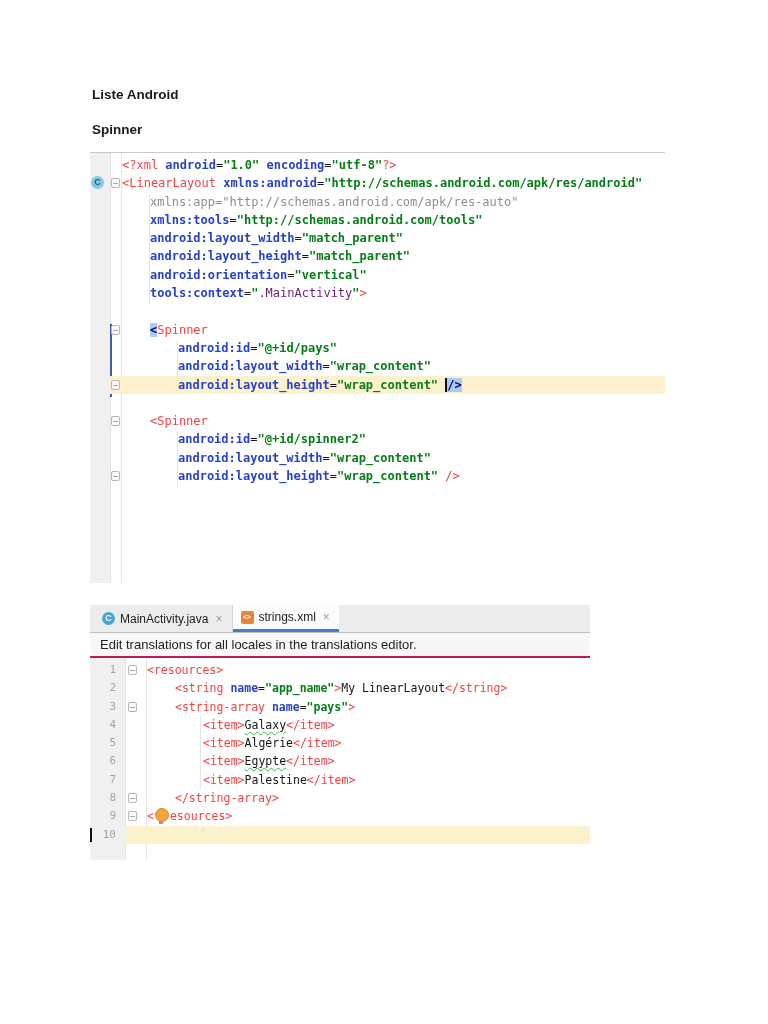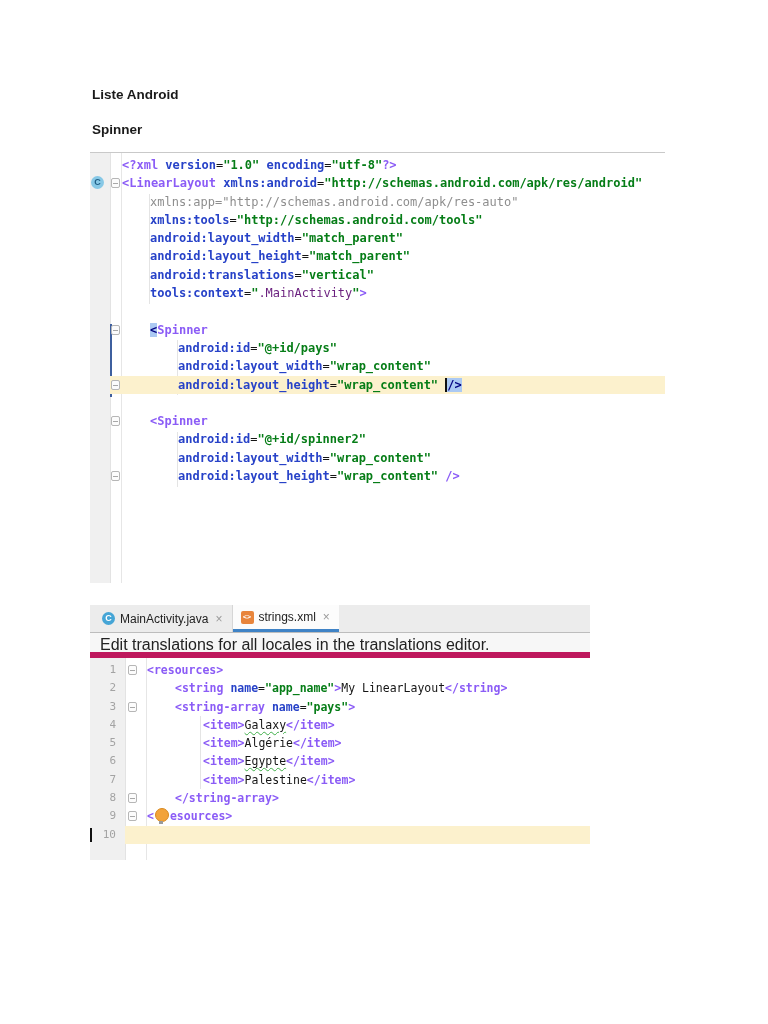--- a/index.html
+++ b/index.html
@@ -9,21 +9,21 @@
   
   .editor{position:absolute;background:#fff;}
   .gutbg{position:absolute;top:0;bottom:0;background:#f0f0f0;border-right:1px solid #e3e3e3;}
   .gutline{position:absolute;top:0;bottom:0;width:1px;background:#e6e6e6;}
   .crow{position:relative;white-space:pre;height:18.3px;line-height:18.3px;
         font-family:"DejaVu Sans Mono",monospace;}
   #editor1 .crow{font-size:12px;}
   #editor2 .crow{font-size:11.5px;}
   .crow.hl1{background:linear-gradient(90deg,rgba(0,0,0,0) 20px,#fcf1cd 20px);}
   .crow.hl2{background:linear-gradient(90deg,rgba(0,0,0,0) 35px,#fcf1cd 35px);}
-  .tk-tag{color:#8b5cf6;font-weight:bold;}
+  .tk-tag{color:#ef4444;font-weight:normal;}
   .tk-tagsel{color:#000080;font-weight:bold;background:#abc9f3;}
   .tk-attr{color:#2742c8;font-weight:bold;}
   .tk-val{color:#067d17;font-weight:bold;}
   .tk-plain{color:#151515;}
   .tk-gray{color:#8e8e8e;}
   .tk-cls{color:#6a1f7e;font-weight:normal;}
   .tk-typo{color:#151515;text-decoration:underline wavy #3fae49;text-decoration-thickness:1px;text-underline-offset:2px;}
   .lnum{position:absolute;left:0;top:0;width:26px;text-align:right;color:#a3a3a3;
         font-size:11px;font-weight:normal;}
   .mk{position:absolute;top:4px;width:9px;height:10px;border:1px solid #b6b6b6;border-radius:2px;
@@ -56,48 +56,48 @@
   #tabbar{position:absolute;left:90px;top:605px;width:500px;height:28px;background:#ececec;
           border-bottom:1px solid #bdbdbd;box-sizing:border-box;display:flex;align-items:stretch;
           font-size:12px;color:#222;}
   .tab{display:flex;align-items:center;gap:5px;padding:0 9px 0 8px;position:relative;}
   .tab.inactive{border-right:1px solid #d6d6d6;}
   .tab.active{background:#fcfcfc;border-bottom:3px solid #3f83c6;padding-bottom:0;}
   .cicon{display:inline-block;width:13px;height:13px;border-radius:50%;background:#45a5d6;
          color:#fff;font-size:9px;font-weight:bold;text-align:center;line-height:13px;}
   .tclose{color:#9a9a9a;font-size:12px;line-height:12px;margin-left:2px;}
   #notif{position:absolute;left:90px;top:633px;width:500px;height:25px;background:#f7f7f7;
-         border-bottom:6px solid #be185d;box-sizing:border-box;font-size:16px;color:#222;
+         border-bottom:2px solid #be185d;box-sizing:border-box;font-size:13px;color:#222;
          line-height:24px;padding-left:10px;}
   #editor1{left:90px;top:152px;width:575px;height:431px;border-top:1px solid #c9c9c9;box-sizing:border-box;}
   #editor2{left:90px;top:658px;width:500px;height:202px;}
   .codecol{position:absolute;top:3px;left:0;right:0;}
 </style>
 </head>
 <body>
 <div id="page">
 
   <div class="doc-heading" style="top:87px;">Liste Android</div>
   <div class="doc-heading" style="top:122px;">Spinner</div>
 
   <div id="editor1" class="editor">
     <div class="gutbg" style="left:0;width:20px;"></div>
     <div class="gutline" style="left:31px;"></div>
     <div class="vmatch" style="left:20px;top:171px;height:73px;"></div>
     <div class="iguide" style="left:59px;top:41px;height:110px;"></div>
     <div class="iguide" style="left:87px;top:187px;height:55px;"></div>
     <div class="iguide" style="left:87px;top:279px;height:55px;"></div>
     <div class="codecol" id="code1">
-        <div class="crow" style="padding-left: 32px;"><span class="tk-tag">&lt;?xml </span><span class="tk-attr">version</span><span class="tk-plain">=</span><span class="tk-val">"1.0"</span><span class="tk-plain"> </span><span class="tk-attr">encoding</span><span class="tk-plain">=</span><span class="tk-val">"utf-8"</span><span class="tk-tag">?&gt;</span></div>
+        <div class="crow" style="padding-left: 32px;"><span class="tk-tag">&lt;?xml </span><span class="tk-attr">android</span><span class="tk-plain">=</span><span class="tk-val">"1.0"</span><span class="tk-plain"> </span><span class="tk-attr">encoding</span><span class="tk-plain">=</span><span class="tk-val">"utf-8"</span><span class="tk-tag">?&gt;</span></div>
         <div class="crow" style="padding-left: 32px;"><span class="mk" style="left: 21px;"></span><span class="gbadge">C</span><span class="tk-tag">&lt;LinearLayout </span><span class="tk-attr">xmlns:android</span><span class="tk-plain">=</span><span class="tk-val">"http://schemas.android.com/apk/res/android"</span></div>
         <div class="crow" style="padding-left: 60px;"><span class="tk-gray">xmlns:app="http://schemas.android.com/apk/res-auto"</span></div>
         <div class="crow" style="padding-left: 60px;"><span class="tk-attr">xmlns:tools</span><span class="tk-plain">=</span><span class="tk-val">"http://schemas.android.com/tools"</span></div>
         <div class="crow" style="padding-left: 60px;"><span class="tk-attr">android:layout_width</span><span class="tk-plain">=</span><span class="tk-val">"match_parent"</span></div>
         <div class="crow" style="padding-left: 60px;"><span class="tk-attr">android:layout_height</span><span class="tk-plain">=</span><span class="tk-val">"match_parent"</span></div>
-        <div class="crow" style="padding-left: 60px;"><span class="tk-attr">android:translations</span><span class="tk-plain">=</span><span class="tk-val">"vertical"</span></div>
+        <div class="crow" style="padding-left: 60px;"><span class="tk-attr">android:orientation</span><span class="tk-plain">=</span><span class="tk-val">"vertical"</span></div>
         <div class="crow" style="padding-left: 60px;"><span class="tk-attr">tools:context</span><span class="tk-plain">=</span><span class="tk-val">"</span><span class="tk-cls">.MainActivity</span><span class="tk-val">"</span><span class="tk-tag">&gt;</span></div>
         <div class="crow" style="padding-left: 32px;"></div>
         <div class="crow" style="padding-left: 60px;"><span class="mk" style="left: 21px;"></span><span class="tk-tagsel">&lt;</span><span class="tk-tag">Spinner</span></div>
         <div class="crow" style="padding-left: 88px;"><span class="tk-attr">android:id</span><span class="tk-plain">=</span><span class="tk-val">"@+id/pays"</span></div>
         <div class="crow" style="padding-left: 88px;"><span class="tk-attr">android:layout_width</span><span class="tk-plain">=</span><span class="tk-val">"wrap_content"</span></div>
         <div class="crow hl1" style="padding-left: 88px;"><span class="mk" style="left: 21px;"></span><span class="tk-attr">android:layout_height</span><span class="tk-plain">=</span><span class="tk-val">"wrap_content"</span><span class="tk-plain"> </span><span class="caret"></span><span class="tk-tagsel">/&gt;</span></div>
         <div class="crow" style="padding-left: 32px;"></div>
         <div class="crow" style="padding-left: 60px;"><span class="mk" style="left: 21px;"></span><span class="tk-tag">&lt;Spinner</span></div>
         <div class="crow" style="padding-left: 88px;"><span class="tk-attr">android:id</span><span class="tk-plain">=</span><span class="tk-val">"@+id/spinner2"</span></div>
         <div class="crow" style="padding-left: 88px;"><span class="tk-attr">android:layout_width</span><span class="tk-plain">=</span><span class="tk-val">"wrap_content"</span></div>

